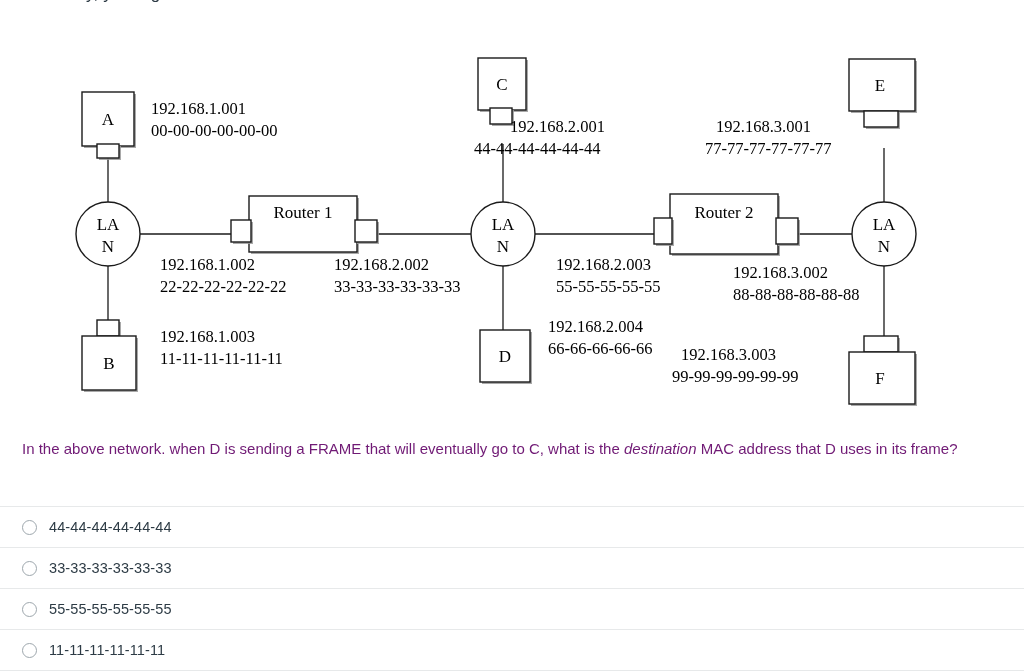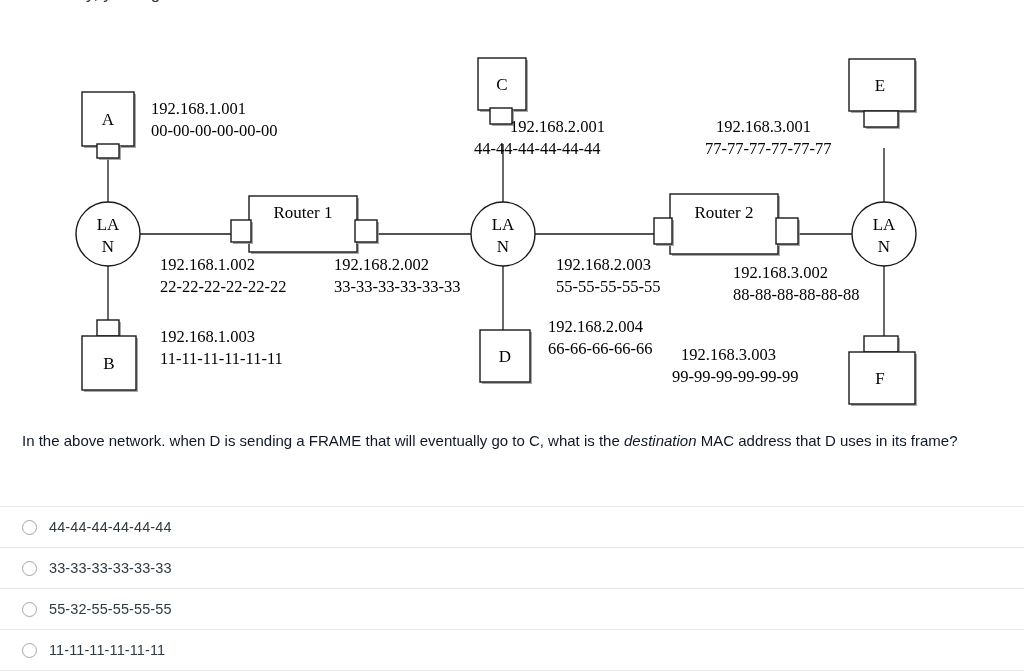--- a/index.html
+++ b/index.html
@@ -65,22 +65,23 @@
 
   .question-block {
     position: absolute;
     left: 22px;
     top: 428px;
     width: 984px;
   }
   .question-text {
     font-size: 15px;
     line-height: 26px;
-    color: #0f172a;
+    color: #701a75;
     font-family: "Liberation Sans", sans-serif;
+    margin-top: 8px;
   }
   .question-text i { font-style: italic; }
 
   .answers {
     position: absolute;
     left: 0;
     top: 506px;
     width: 1024px;
     border-top: 1px solid #e7e9ea;
   }
@@ -274,19 +275,19 @@
   <div class="answer-row">
     <span class="radio"></span>
     <span class="answer-label">44-44-44-44-44-44</span>
   </div>
   <div class="answer-row">
     <span class="radio"></span>
     <span class="answer-label">33-33-33-33-33-33</span>
   </div>
   <div class="answer-row">
     <span class="radio"></span>
-    <span class="answer-label">55-32-55-55-55-55</span>
+    <span class="answer-label">55-55-55-55-55-55</span>
   </div>
   <div class="answer-row">
     <span class="radio"></span>
     <span class="answer-label">11-11-11-11-11-11</span>
   </div>
 </div>
 
 </body></html>

